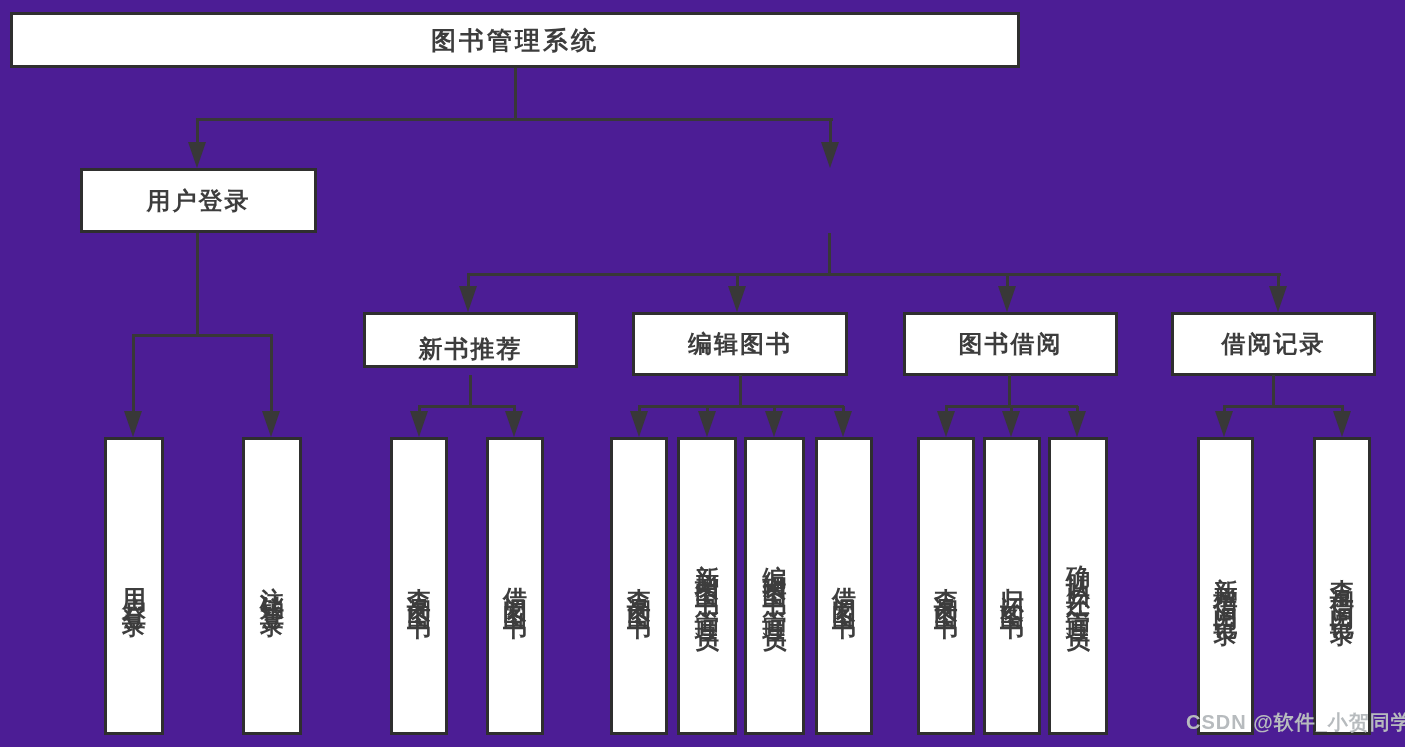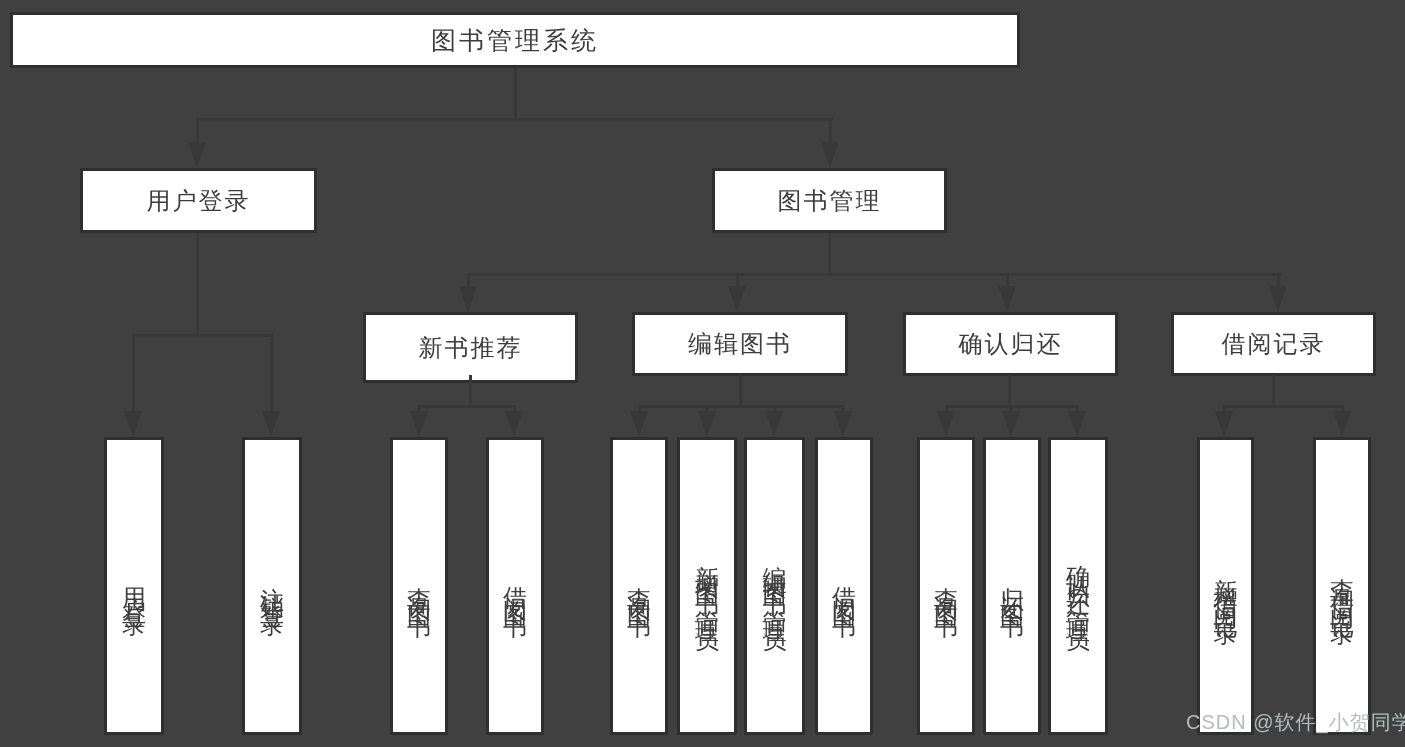--- a/index.html
+++ b/index.html
@@ -1,23 +1,24 @@
 <!DOCTYPE html>
 <html lang="zh"><head>
 <meta charset="utf-8">
 <style>
   html, body { margin: 0; padding: 0; background: #ffffff; }
   #canvas {
     position: relative;
     width: 1405px;
     height: 747px;
-    background: #404040;
+    background: #4c1d95;
     font-family: "Liberation Sans", "DejaVu Sans", sans-serif;
     color: #3d3d3d;
     overflow: hidden;
+    font-weight: bold;
   }
   .box {
     position: absolute;
     box-sizing: border-box;
     border: 3px solid #2f2f2f;
     background: #ffffff;
     display: flex;
     align-items: center;
     justify-content: center;
     text-align: center;
@@ -63,50 +64,47 @@
   <div class="vline" style="left:514px; top:68px; height:53px;"></div>
   <div class="hline" style="left:196px; top:118px; width:637px;"></div>
   <div class="vline" style="left:196px; top:120px; height:26px;"></div>
   <div class="tri" style="left:188px; top:142px;"></div>
   <div class="vline" style="left:829px; top:120px; height:26px;"></div>
   <div class="tri" style="left:821px; top:142px;"></div>
 
   <div class="box hlabel" style="left:80px; top:168px; width:237px; height:65px;">
     <span>用户登录</span>
   </div>
-  <div class="box hlabel" style="left:712px; top:168px; width:235px; height:65px;">
-    <span>图书管理</span>
-  </div>
 
   <div class="vline" style="left:196px; top:233px; height:103px;"></div>
   <div class="hline" style="left:132px; top:334px; width:141px;"></div>
   <div class="vline" style="left:132px; top:336px; height:76px;"></div>
   <div class="tri" style="left:124px; top:411px;"></div>
   <div class="vline" style="left:270px; top:336px; height:76px;"></div>
   <div class="tri" style="left:262px; top:411px;"></div>
 
   <div class="vline" style="left:828px; top:233px; height:43px;"></div>
   <div class="hline" style="left:467px; top:273px; width:814px;"></div>
   <div class="vline" style="left:467px; top:275px; height:14px;"></div>
   <div class="tri" style="left:459px; top:286px;"></div>
   <div class="vline" style="left:736px; top:275px; height:14px;"></div>
   <div class="tri" style="left:728px; top:286px;"></div>
   <div class="vline" style="left:1006px; top:275px; height:14px;"></div>
   <div class="tri" style="left:998px; top:286px;"></div>
   <div class="vline" style="left:1277px; top:275px; height:14px;"></div>
   <div class="tri" style="left:1269px; top:286px;"></div>
 
-  <div class="box hlabel" style="left:363px; top:312px; width:215px; height:71px;">
+  <div class="box hlabel" style="left:363px; top:312px; width:215px; height:56px;align-items:flex-end;">
     <span>新书推荐</span>
   </div>
   <div class="box hlabel" style="left:632px; top:312px; width:216px; height:64px;">
     <span>编辑图书</span>
   </div>
   <div class="box hlabel" style="left:903px; top:312px; width:215px; height:64px;">
-    <span>确认归还</span>
+    <span>图书借阅</span>
   </div>
   <div class="box hlabel" style="left:1171px; top:312px; width:205px; height:64px;">
     <span>借阅记录</span>
   </div>
 
   <div class="vline" style="left:469px; top:375px; height:32px;"></div>
   <div class="hline" style="left:418px; top:405px; width:98px;"></div>
   <div class="vline" style="left:418px; top:406px; height:8px;"></div>
   <div class="tri" style="left:410px; top:411px;"></div>
   <div class="vline" style="left:513px; top:406px; height:8px;"></div>

